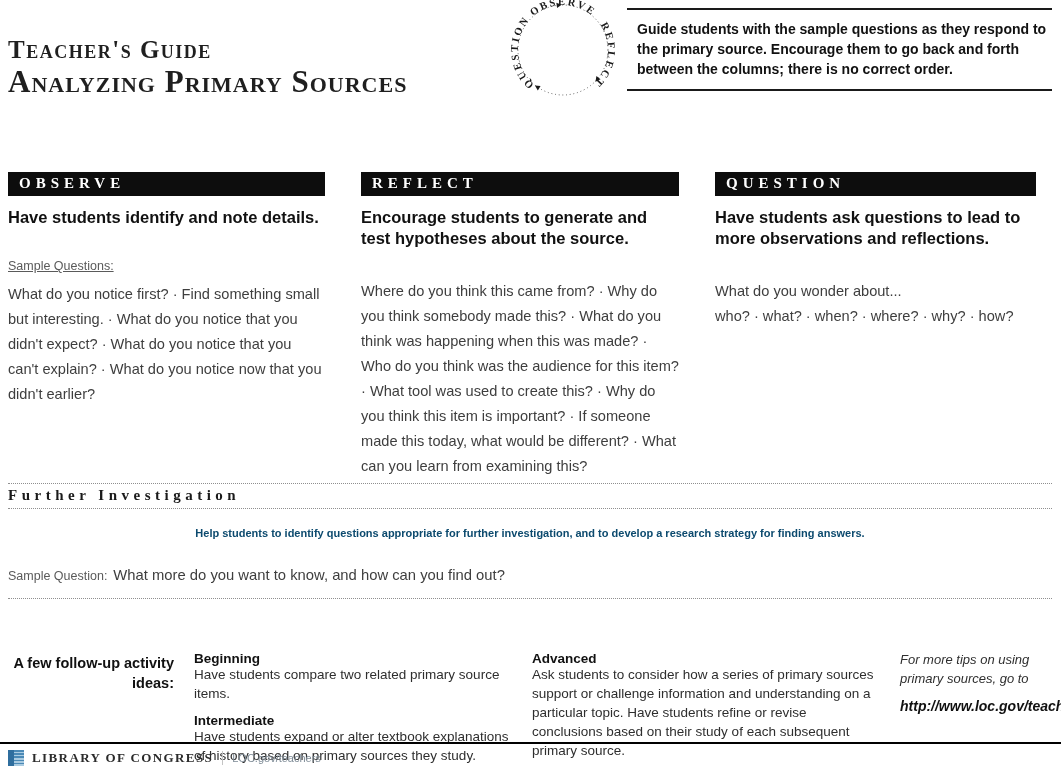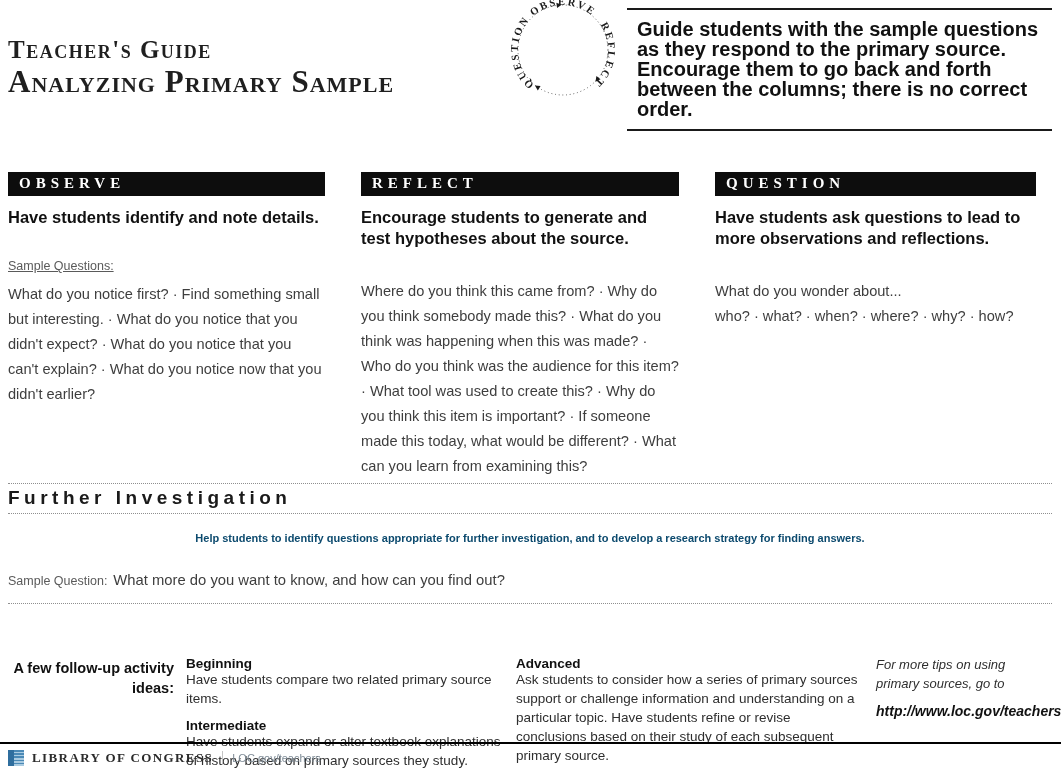--- a/index.html
+++ b/index.html
@@ -12,45 +12,45 @@
   .masthead { position:relative; height:172px; }
   .title-block { position:absolute; left:8px; top:36px; font-family:"Liberation Serif", serif; color:#1f1f1f; }
   .title-line1 { font-variant:small-caps; font-size:25px; letter-spacing:1.5px; font-weight:600; line-height:1.1; }
   .title-line2 { font-variant:small-caps; font-size:31px; letter-spacing:1px; font-weight:600; line-height:1.15; }
   .cycle-logo { position:absolute; left:503px; top:-10px; }
   .guide-box {
     position:absolute; left:627px; top:8px; width:425px;
     border-top:2px solid #1a1a1a; border-bottom:2px solid #1a1a1a;
     padding:9px 2px 10px 10px;
   }
-  .guide-text { font-size:20px; font-weight:bold; color:#111; line-height:20px; }
+  .guide-text { font-size:14px; font-weight:bold; color:#111; line-height:20px; }
   
   .columns { display:grid; grid-template-columns:317px 318px 321px; column-gap:36px; padding-left:8px; min-height:311px; align-items:start; }
   .col-bar {
     background:#0d0d0d; color:#fff; font-family:"Liberation Serif", serif;
     font-size:15px; font-weight:600; letter-spacing:5px; padding:3px 0 4px 11px;
   }
   .col-lead { margin-top:11px; min-height:46px; font-size:16.5px; font-weight:bold; color:#111; line-height:21px; }
   .sample-label { font-size:12.5px; color:#5a5a5a; height:20px; margin-top:6px;text-decoration:underline; }
   .col-body { font-size:14.6px; line-height:25px; color:#3e3e3e; margin-top:3px; }
   .col-body-nolabel { margin-top:10px; }
   .wonder-intro { font-size:14.6px; line-height:25px; color:#3e3e3e; margin-top:10px; }
   
   .further { margin:0 9px 0 8px; }
   .further-header {
     border-top:1px dotted #8f8f8f; border-bottom:1px dotted #8f8f8f;
-    font-family:Liberation Sans, sans-serif; font-size:19px; font-weight:600;
+    font-family:Liberation Serif, serif; font-size:15px; font-weight:600;
     letter-spacing:4.5px; color:#1a1a1a; padding:3px 0 4px;
   }
   .further-lead { margin-top:14px; font-size:11px; font-weight:bold; color:#0c4a6e; line-height:20px;text-align:center; }
   .further-sample { margin-top:24px; font-size:14.8px; color:#3e3e3e; }
   .further-sample .s-label { font-size:12.5px; color:#5a5a5a; margin-right:6px; }
   .dotted-rule { border-top:1px dotted #8f8f8f; margin-top:15px; }
   
-  .followup { display:grid; grid-template-columns:166px 318px 348px 172px; column-gap:12px; margin:52px 8px 0 8px; }
+  .followup { display:grid; grid-template-columns:166px 318px 348px 172px; column-gap:20px; margin:52px 8px 0 8px; }
   .followup-label { text-align:right; font-size:14.5px; font-weight:bold; color:#111; line-height:1.35; padding-top:3px; }
   .level-name { font-size:13.5px; font-weight:bold; color:#111; }
   .level-text { font-size:13.5px; color:#2e2e2e; line-height:1.4; }
   .level-block + .level-block { margin-top:9px; }
   .tips-text { font-size:13px; font-style:italic; color:#2e2e2e; line-height:1.45; }
   .tips-url { font-size:14px; font-style:italic; font-weight:bold; color:#111; margin-top:9px; display:inline-block; text-decoration:none; }
   
   .footer { position:absolute; left:0; right:0; top:742px; border-top:2px solid #000; padding:6px 0 0 8px; display:flex; align-items:center; }
   .loc-logo {
     width:16px; height:16px; margin-right:8px;
@@ -64,21 +64,21 @@
   .footer-url { font-size:11px; color:#7e8b96; text-decoration:none; }
 </style>
 </head>
 <body>
 
 <div id="page">
 
   <div class="masthead">
     <div class="title-block">
       <div class="title-line1">Teacher's Guide</div>
-      <div class="title-line2">Analyzing Primary Sample</div>
+      <div class="title-line2">Analyzing Primary Sources</div>
     </div>
 
     <svg class="cycle-logo" width="120" height="120" viewBox="0 0 120 120">
       <circle cx="60" cy="60" r="45" fill="none" stroke="#555" stroke-width="1" stroke-dasharray="0.9 2.8"></circle>
       <path id="cyclePath" d="M 60,105 A 45 45 0 0 1 60,15 A 45 45 0 0 1 60,105" fill="none" stroke="none"></path>
       <text font-family="Liberation Serif, serif" font-size="10.5" font-weight="600" letter-spacing="2.2" fill="#1a1a1a">
         <textPath href="#cyclePath" startOffset="50%" text-anchor="middle">OBSERVE</textPath>
       </text>
       <text font-family="Liberation Serif, serif" font-size="10.5" font-weight="600" letter-spacing="2.2" fill="#1a1a1a">
         <textPath href="#cyclePath" startOffset="77%" text-anchor="middle">REFLECT</textPath>

